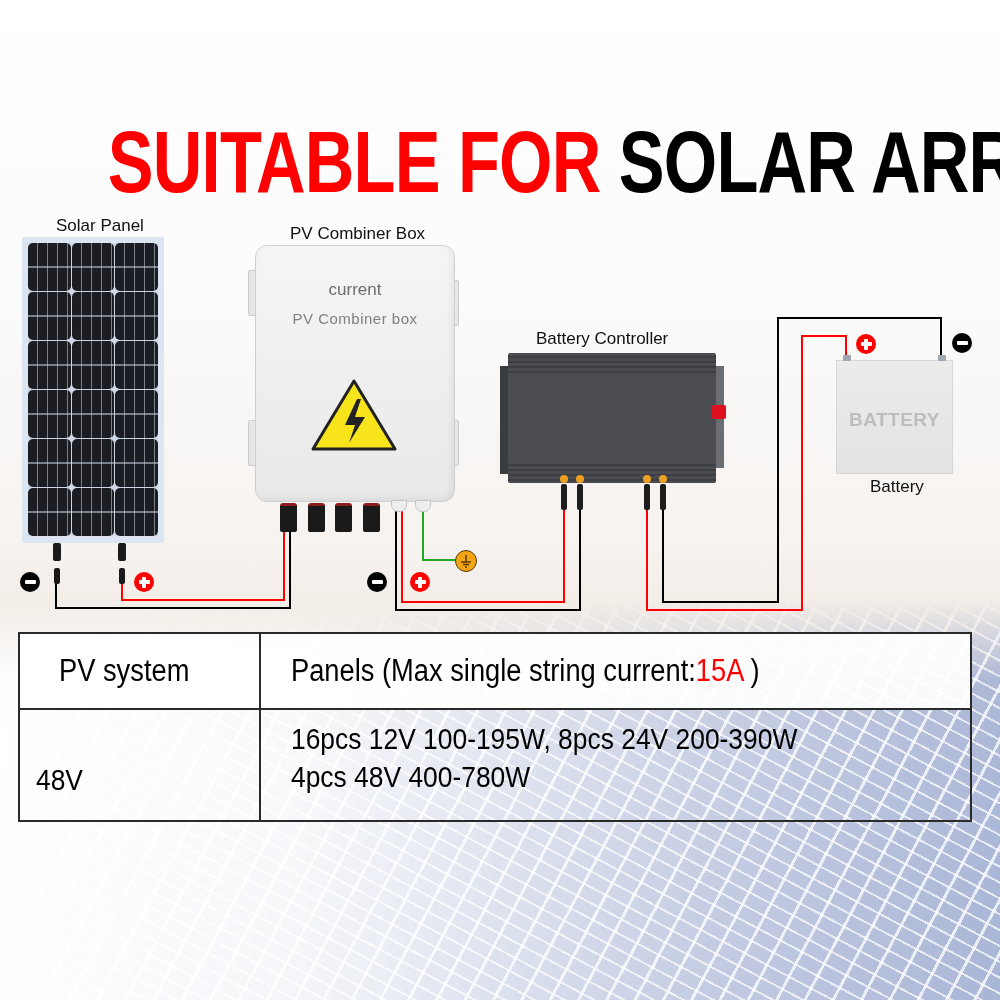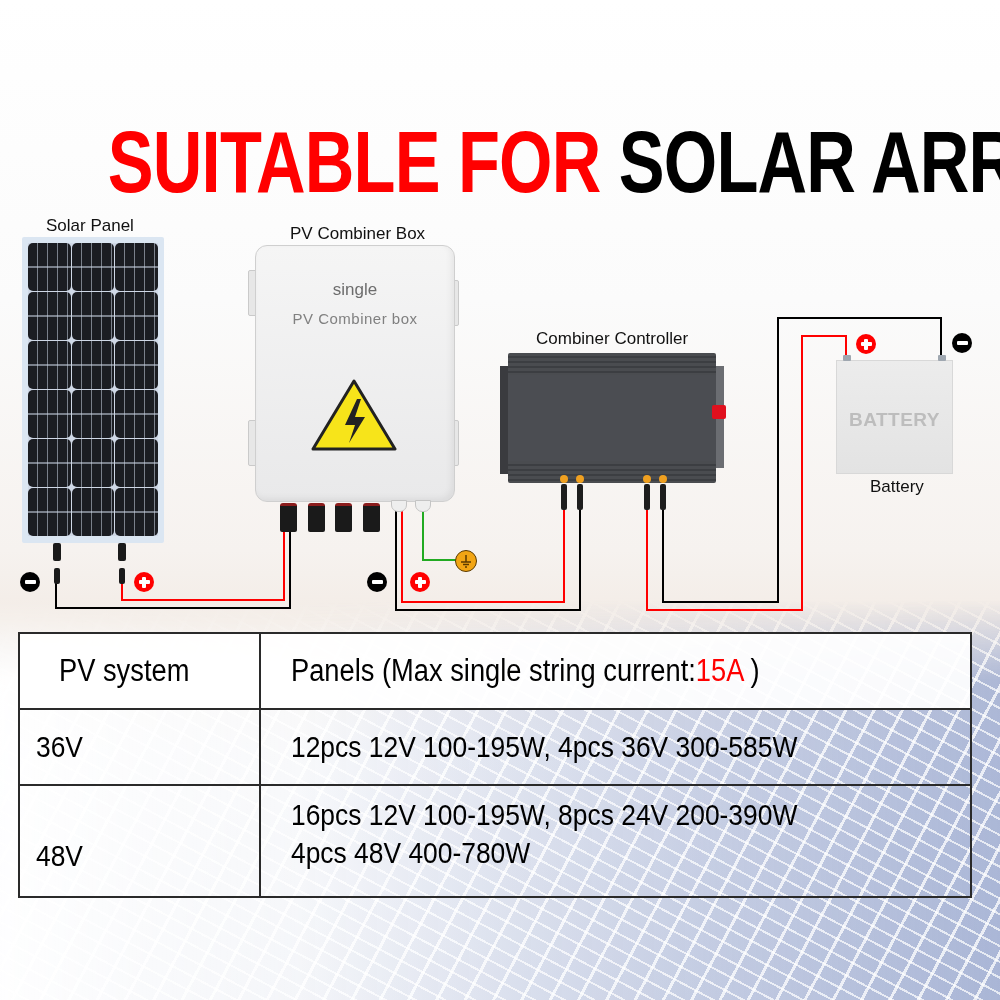--- a/index.html
+++ b/index.html
@@ -134,21 +134,21 @@
 
   <polyline points="396,508 396,610 580,610 580,508" fill="none" stroke="#000" stroke-width="2"></polyline>
   <polyline points="402,508 402,602 564,602 564,508" fill="none" stroke="#ff0000" stroke-width="2"></polyline>
 
   <polyline points="423,508 423,560 456,560" fill="none" stroke="#22aa22" stroke-width="2"></polyline>
 
   <polyline points="663,508 663,602 778,602 778,318 941,318 941,355" fill="none" stroke="#000" stroke-width="2"></polyline>
   <polyline points="647,508 647,610 802,610 802,336 846,336 846,355" fill="none" stroke="#ff0000" stroke-width="2"></polyline>
 </svg>
 
-<div class="label" style="left:46px; top:216px;text-align:center;">Solar Panel</div>
+<div class="label" style="left:56px; top:216px;text-align:center;">Solar Panel</div>
 <div class="solar-panel">
   <div class="solar-grid">
     <div class="cell"></div>
       <div class="cell"></div>
       <div class="cell"></div>
     <div class="cell"></div>
       <div class="cell"></div>
       <div class="cell"></div>
     <div class="cell"></div>
       <div class="cell"></div>
@@ -175,21 +175,21 @@
     <span class="bar-h"></span>
     <span class="bar-v"></span>
   </div>
 
 <div class="label" style="left:290px; top:224px;">PV Combiner Box</div>
 <div class="hinge" style="left:248px; top:270px;"></div>
 <div class="hinge" style="left:248px; top:420px;"></div>
 <div class="hinge" style="left:447px; top:280px;"></div>
 <div class="hinge" style="left:447px; top:420px;"></div>
 <div class="combiner">
-  <div class="brand">single</div>
+  <div class="brand">current</div>
   <div class="boxlabel">PV Combiner box</div>
   <svg class="warn" width="86" height="72" viewBox="0 0 86 72">
     <polygon points="43,2 84,70 2,70" fill="#f7e41a" stroke="#222" stroke-width="3" stroke-linejoin="round"></polygon>
     <polygon points="46,20 34,46 44,46 38,64 54,38 44,38 50,20" fill="#222"></polygon>
   </svg>
 </div>
 <div class="mc4" style="left:280px; top:503px;"></div>
 <div class="mc4" style="left:308px; top:503px;"></div>
 <div class="mc4" style="left:335px; top:503px;"></div>
 <div class="mc4" style="left:363px; top:503px;"></div>
@@ -204,21 +204,21 @@
   </div>
 <div class="ground-icon">
   <svg width="20" height="20" viewBox="0 0 20 20">
     <line x1="10" y1="4" x2="10" y2="11" stroke="#5a3a00" stroke-width="1.5"></line>
     <line x1="5" y1="11" x2="15" y2="11" stroke="#5a3a00" stroke-width="1.5"></line>
     <line x1="7" y1="13.5" x2="13" y2="13.5" stroke="#5a3a00" stroke-width="1.5"></line>
     <line x1="9" y1="16" x2="11" y2="16" stroke="#5a3a00" stroke-width="1.5"></line>
   </svg>
 </div>
 
-<div class="label" style="left:536px; top:329px;">Combiner Controller</div>
+<div class="label" style="left:536px; top:329px;">Battery Controller</div>
 <div class="charger-side" style="left:500px; top:366px; width:10px; height:108px;"></div>
 <div class="charger-side" style="left:714px; top:366px; width:10px; height:102px; background:#6b6d72;"></div>
 <div class="charger"></div>
 <div style="position:absolute; left:712px; top:405px; width:14px; height:14px; background:#e0101e; border-radius:2px;"></div>
 <div class="terminal-dot" style="left:560px; top:475px;"></div>
 <div class="terminal-dot" style="left:576px; top:475px;"></div>
 <div class="terminal-dot" style="left:643px; top:475px;"></div>
 <div class="terminal-dot" style="left:659px; top:475px;"></div>
 <div class="ctrl-conn" style="left:561px; top:484px;"></div>
 <div class="ctrl-conn" style="left:577px; top:484px;"></div>
@@ -238,24 +238,20 @@
     <span class="bar-h"></span>
   </div>
 <div class="label" style="left:870px; top:477px;">Battery</div>
 
 <table class="spec-table">
   <tbody>
       <tr>
     <th class="col1"><span class="txt">PV system</span></th>
     <th class="col2"><span class="txt"><span>Panels (Max single string current:</span><span class="accent">15A</span><span> )</span></span></th>
   </tr>
-  <tr>
-    <td class="col1"><span class="txt">36V</span></td>
-    <td class="col2"><span class="txt">12pcs 12V 100-195W, 4pcs 36V 300-585W</span></td>
-  </tr>
   <tr class="row-last">
     <td class="col1 col-sys"><span class="txt">48V</span></td>
     <td class="col2">
       <span class="txt">16pcs 12V 100-195W, 8pcs 24V 200-390W</span>
       <span class="txt line2">4pcs 48V 400-780W</span>
     </td>
   </tr>
 </tbody>
   </table>
 

